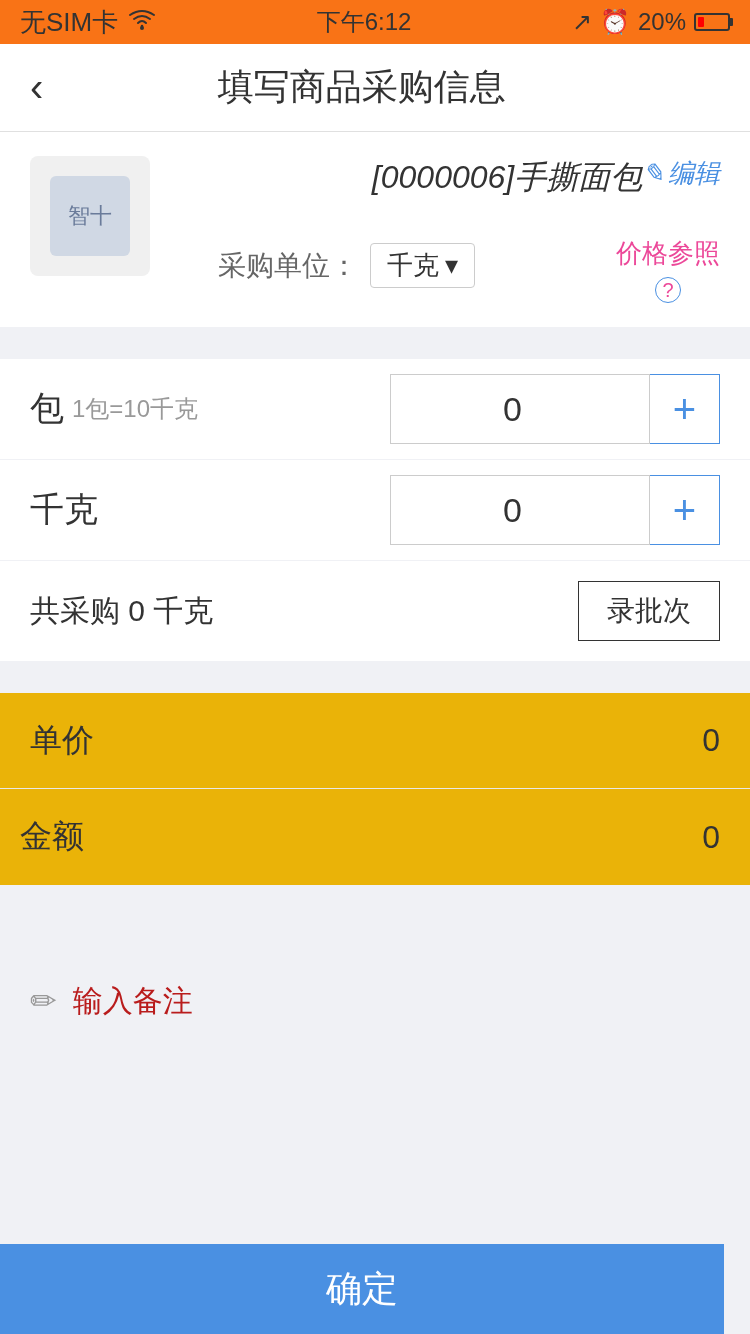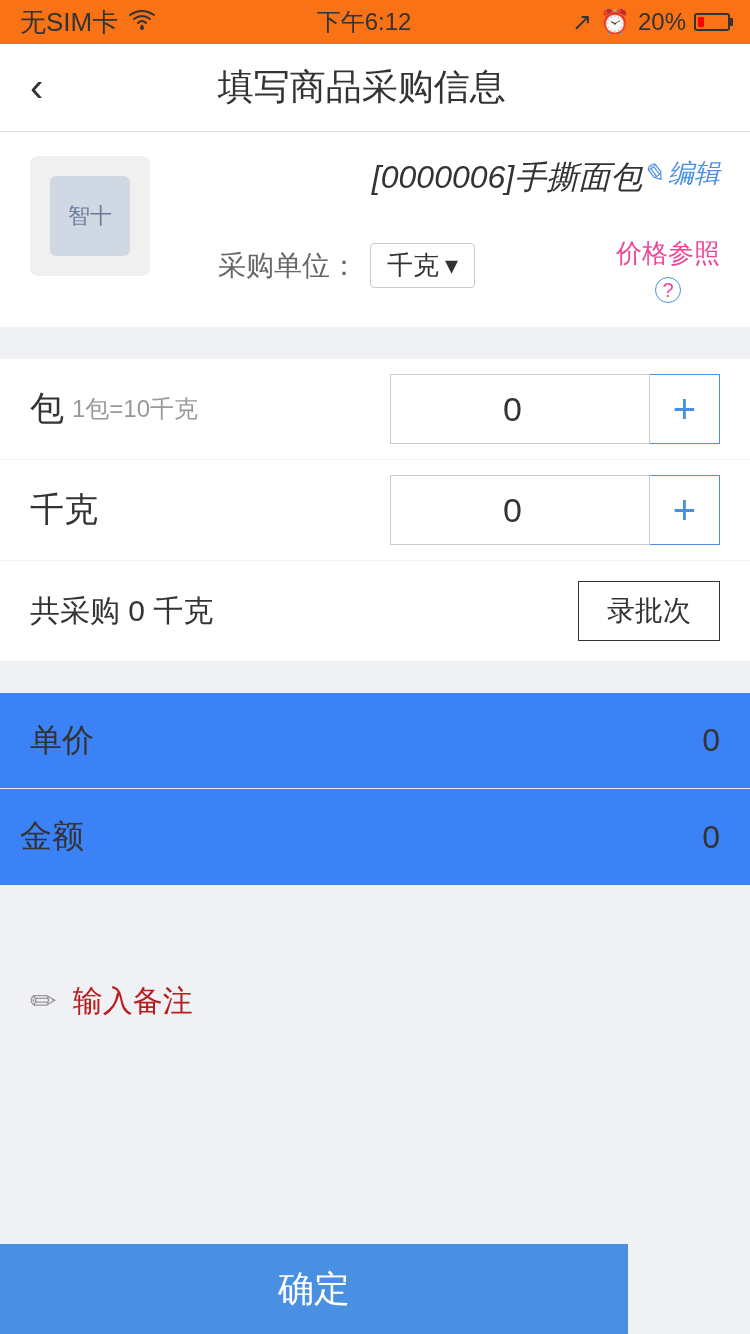--- a/index.html
+++ b/index.html
@@ -136,21 +136,21 @@
       border: 1px solid #333;
       padding: 10px 28px;
       font-size: 28px;
       background: #fff;
       color: #333;
       cursor: pointer;
       border-radius: 0;
     }
 
     
-    .price-section { background: #3b82f6; margin-top: 16px; }
+    .price-section { background: #eab308; margin-top: 16px; }
     .price-row {
       display: flex; align-items: center; justify-content: space-between;
       padding: 0 30px; height: 96px;
       border-bottom: 1px solid #e8e8e8;
     }
     .price-row:last-child { border-bottom: none; padding-left: 20px; }
     .price-label { font-size: 32px; color: #333; }
     .price-value { font-size: 32px; color: #333; }
 
     
@@ -161,21 +161,21 @@
       display: flex; align-items: center; gap: 16px;
       min-height: 200px;
     }
     .note-icon { color: #999; font-size: 32px; }
     .note-placeholder { color: #b91c1c; font-size: 30px; }
 
     
     .confirm-btn {
       position: fixed;
       bottom: 0; left: 0; right: 0;
-      width: 628px;
+      width: 724px;
       height: 90px;
       background: #4a90e2;
       color: #fff;
       font-size: 36px;
       border: none;
       cursor: pointer;
       display: flex; align-items: center; justify-content: center;
     }
   </style>
 </head>

